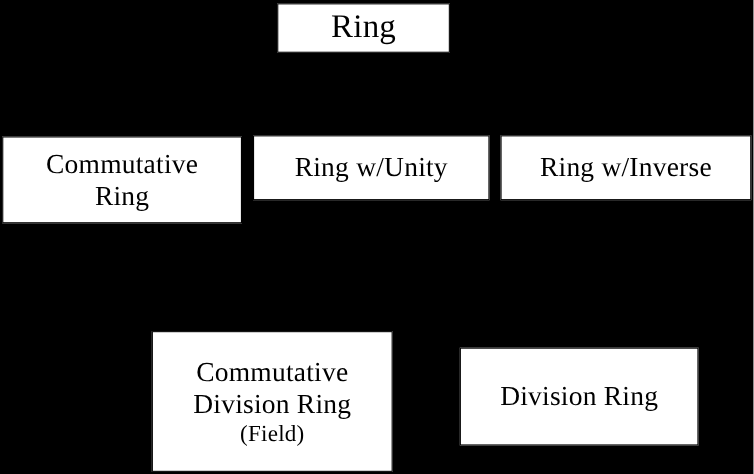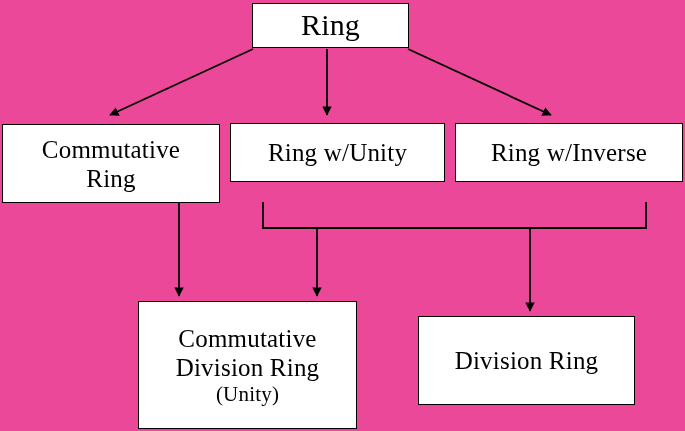--- a/index.html
+++ b/index.html
@@ -4,21 +4,21 @@
 <style>
   html, body {
     margin: 0;
     padding: 0;
     background: #ffffff;
   }
   #diagram-root {
     position: relative;
     width: 685px;
     height: 431px;
-    background: #ec4899;
+    background: #000000;
     overflow: hidden;
     font-family: "Liberation Serif", "DejaVu Serif", serif;
     color: #000000;
   }
   #edge-layer {
     position: absolute;
     left: 0;
     top: 0;
     width: 685px;
     height: 431px;
@@ -93,20 +93,20 @@
     <span class="node-line t-primary">Ring w/Inverse</span>
   </div>
 
   <div class="node" id="node-ring-unity">
     <span class="node-line t-primary">Ring w/Unity</span>
   </div>
 
   <div class="node" id="node-field">
     <span class="node-line t-secondary">Commutative</span>
     <span class="node-line t-secondary">Division Ring</span>
-    <span class="node-line t-sub">(Unity)</span>
+    <span class="node-line t-sub">(Field)</span>
   </div>
 
   <div class="node" id="node-division-ring">
     <span class="node-line t-secondary">Division Ring</span>
   </div>
 
 </div>
 
 </body></html>

